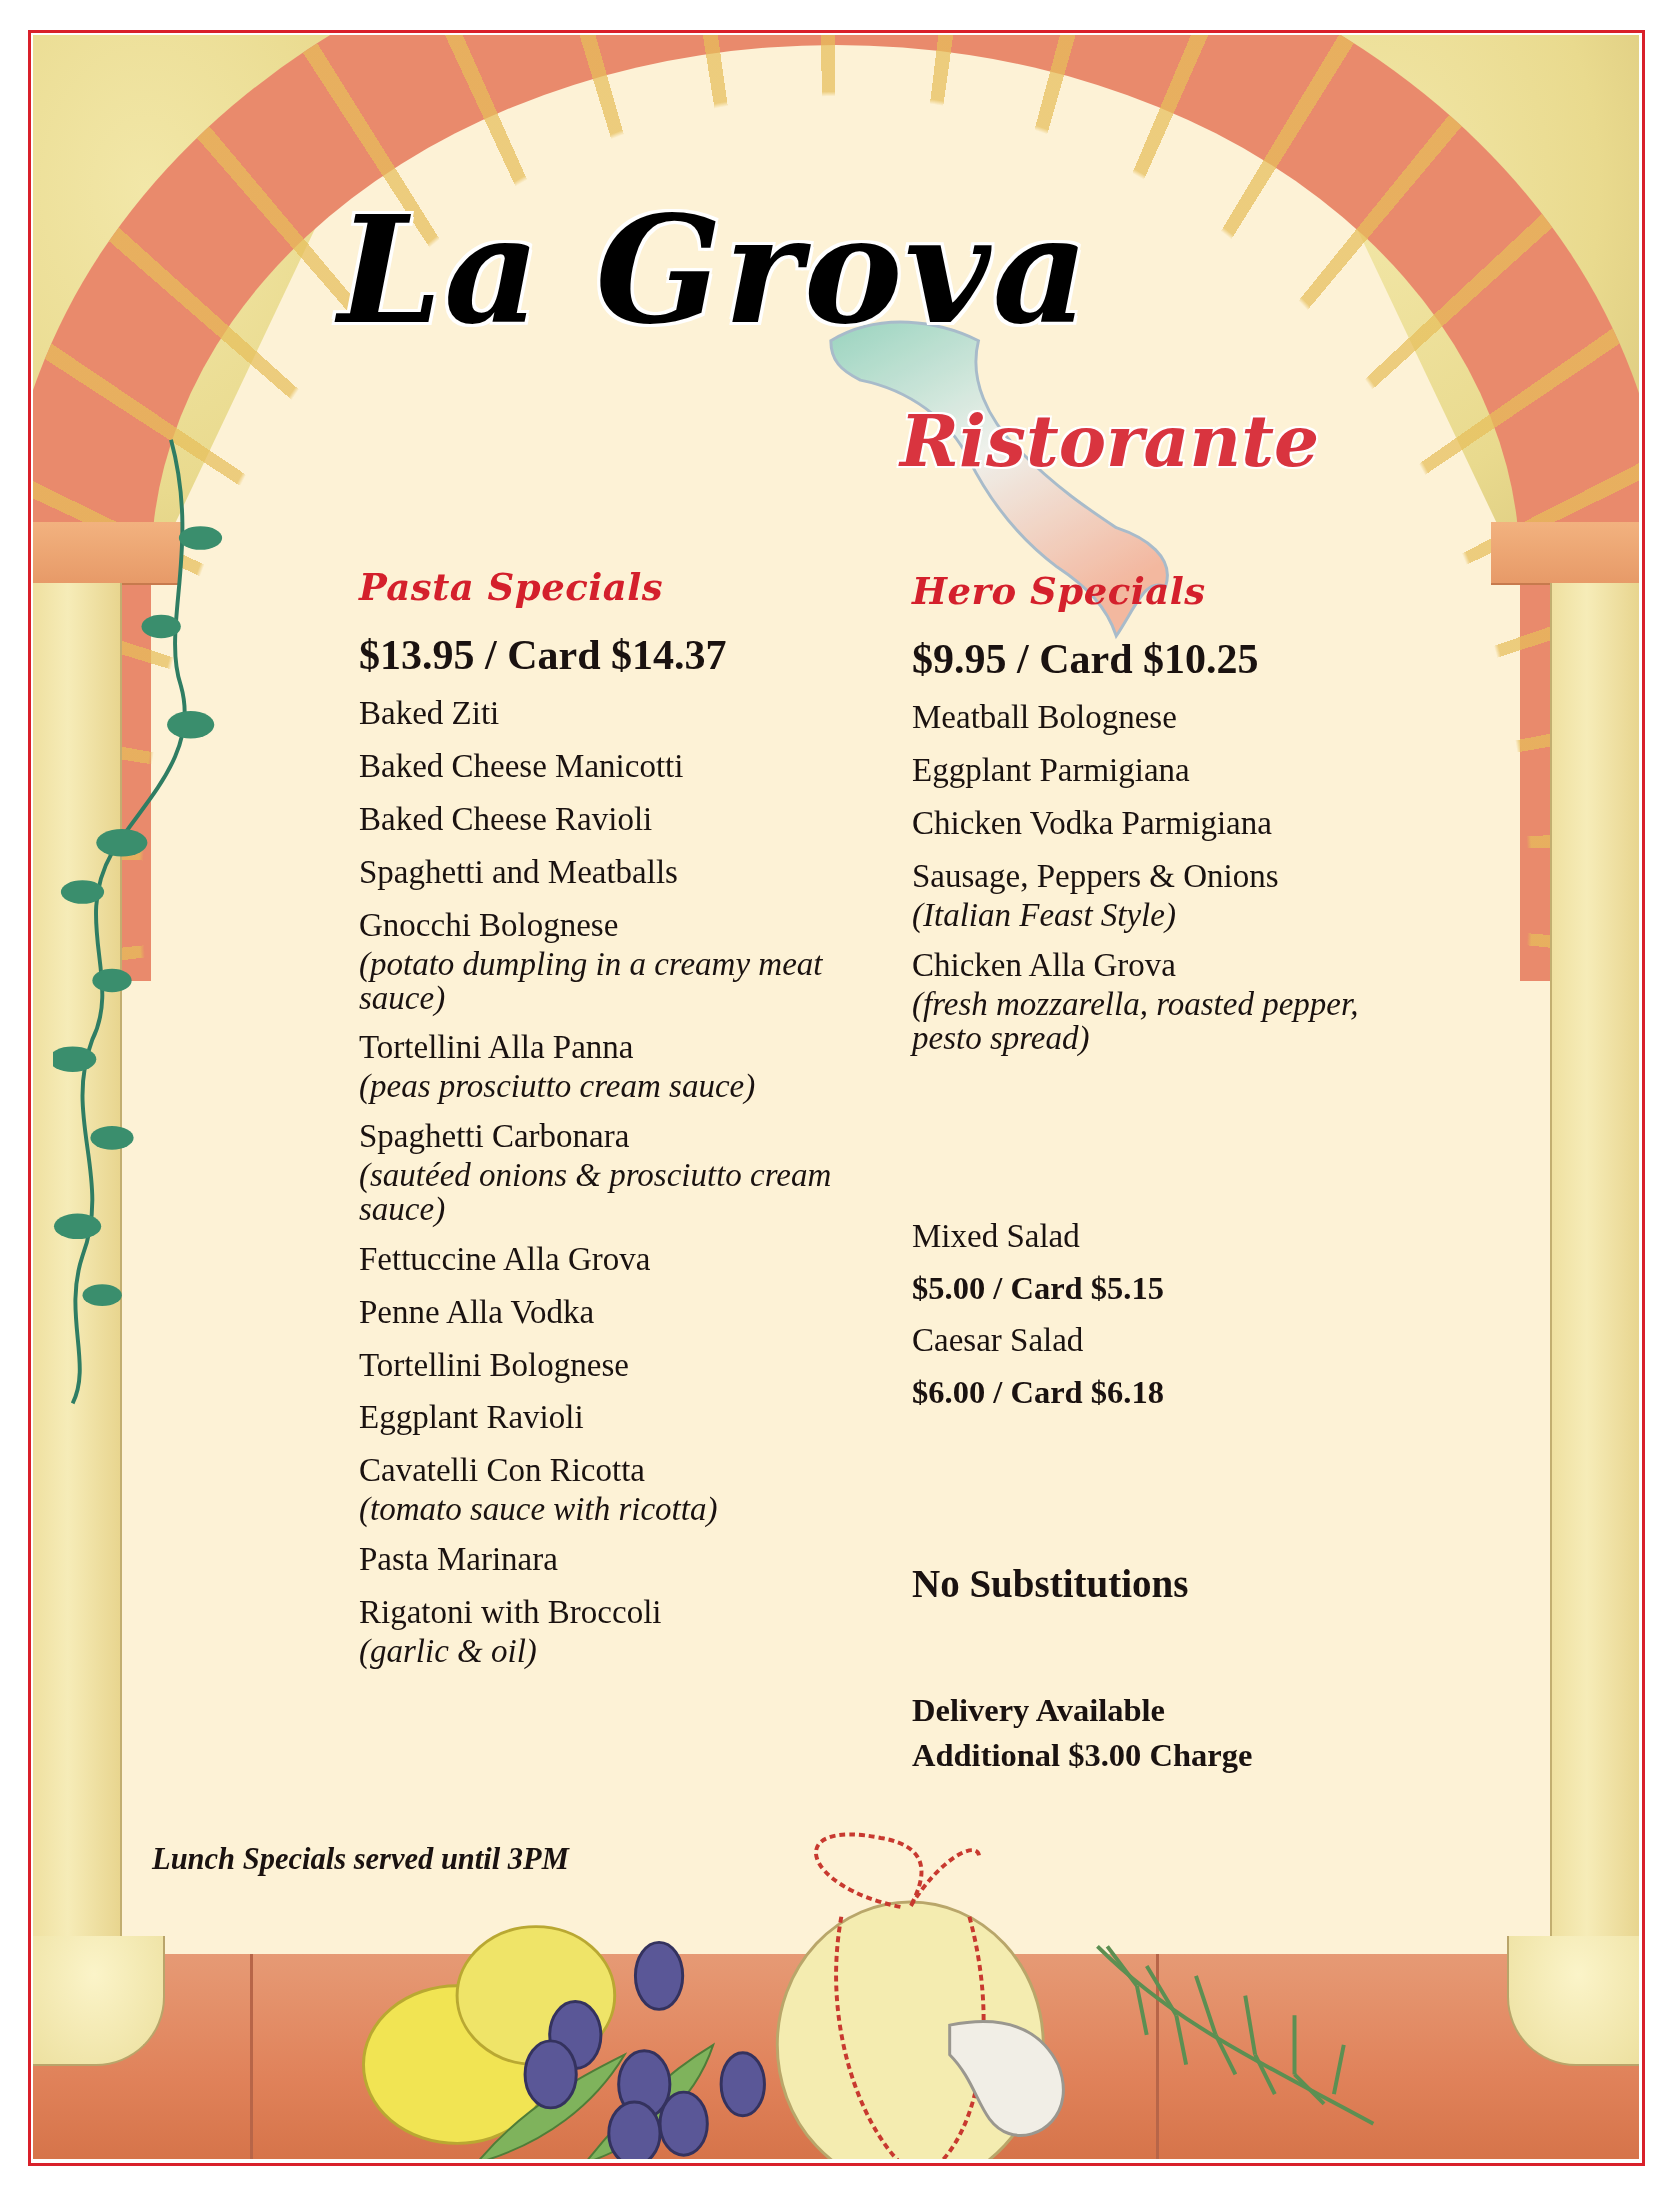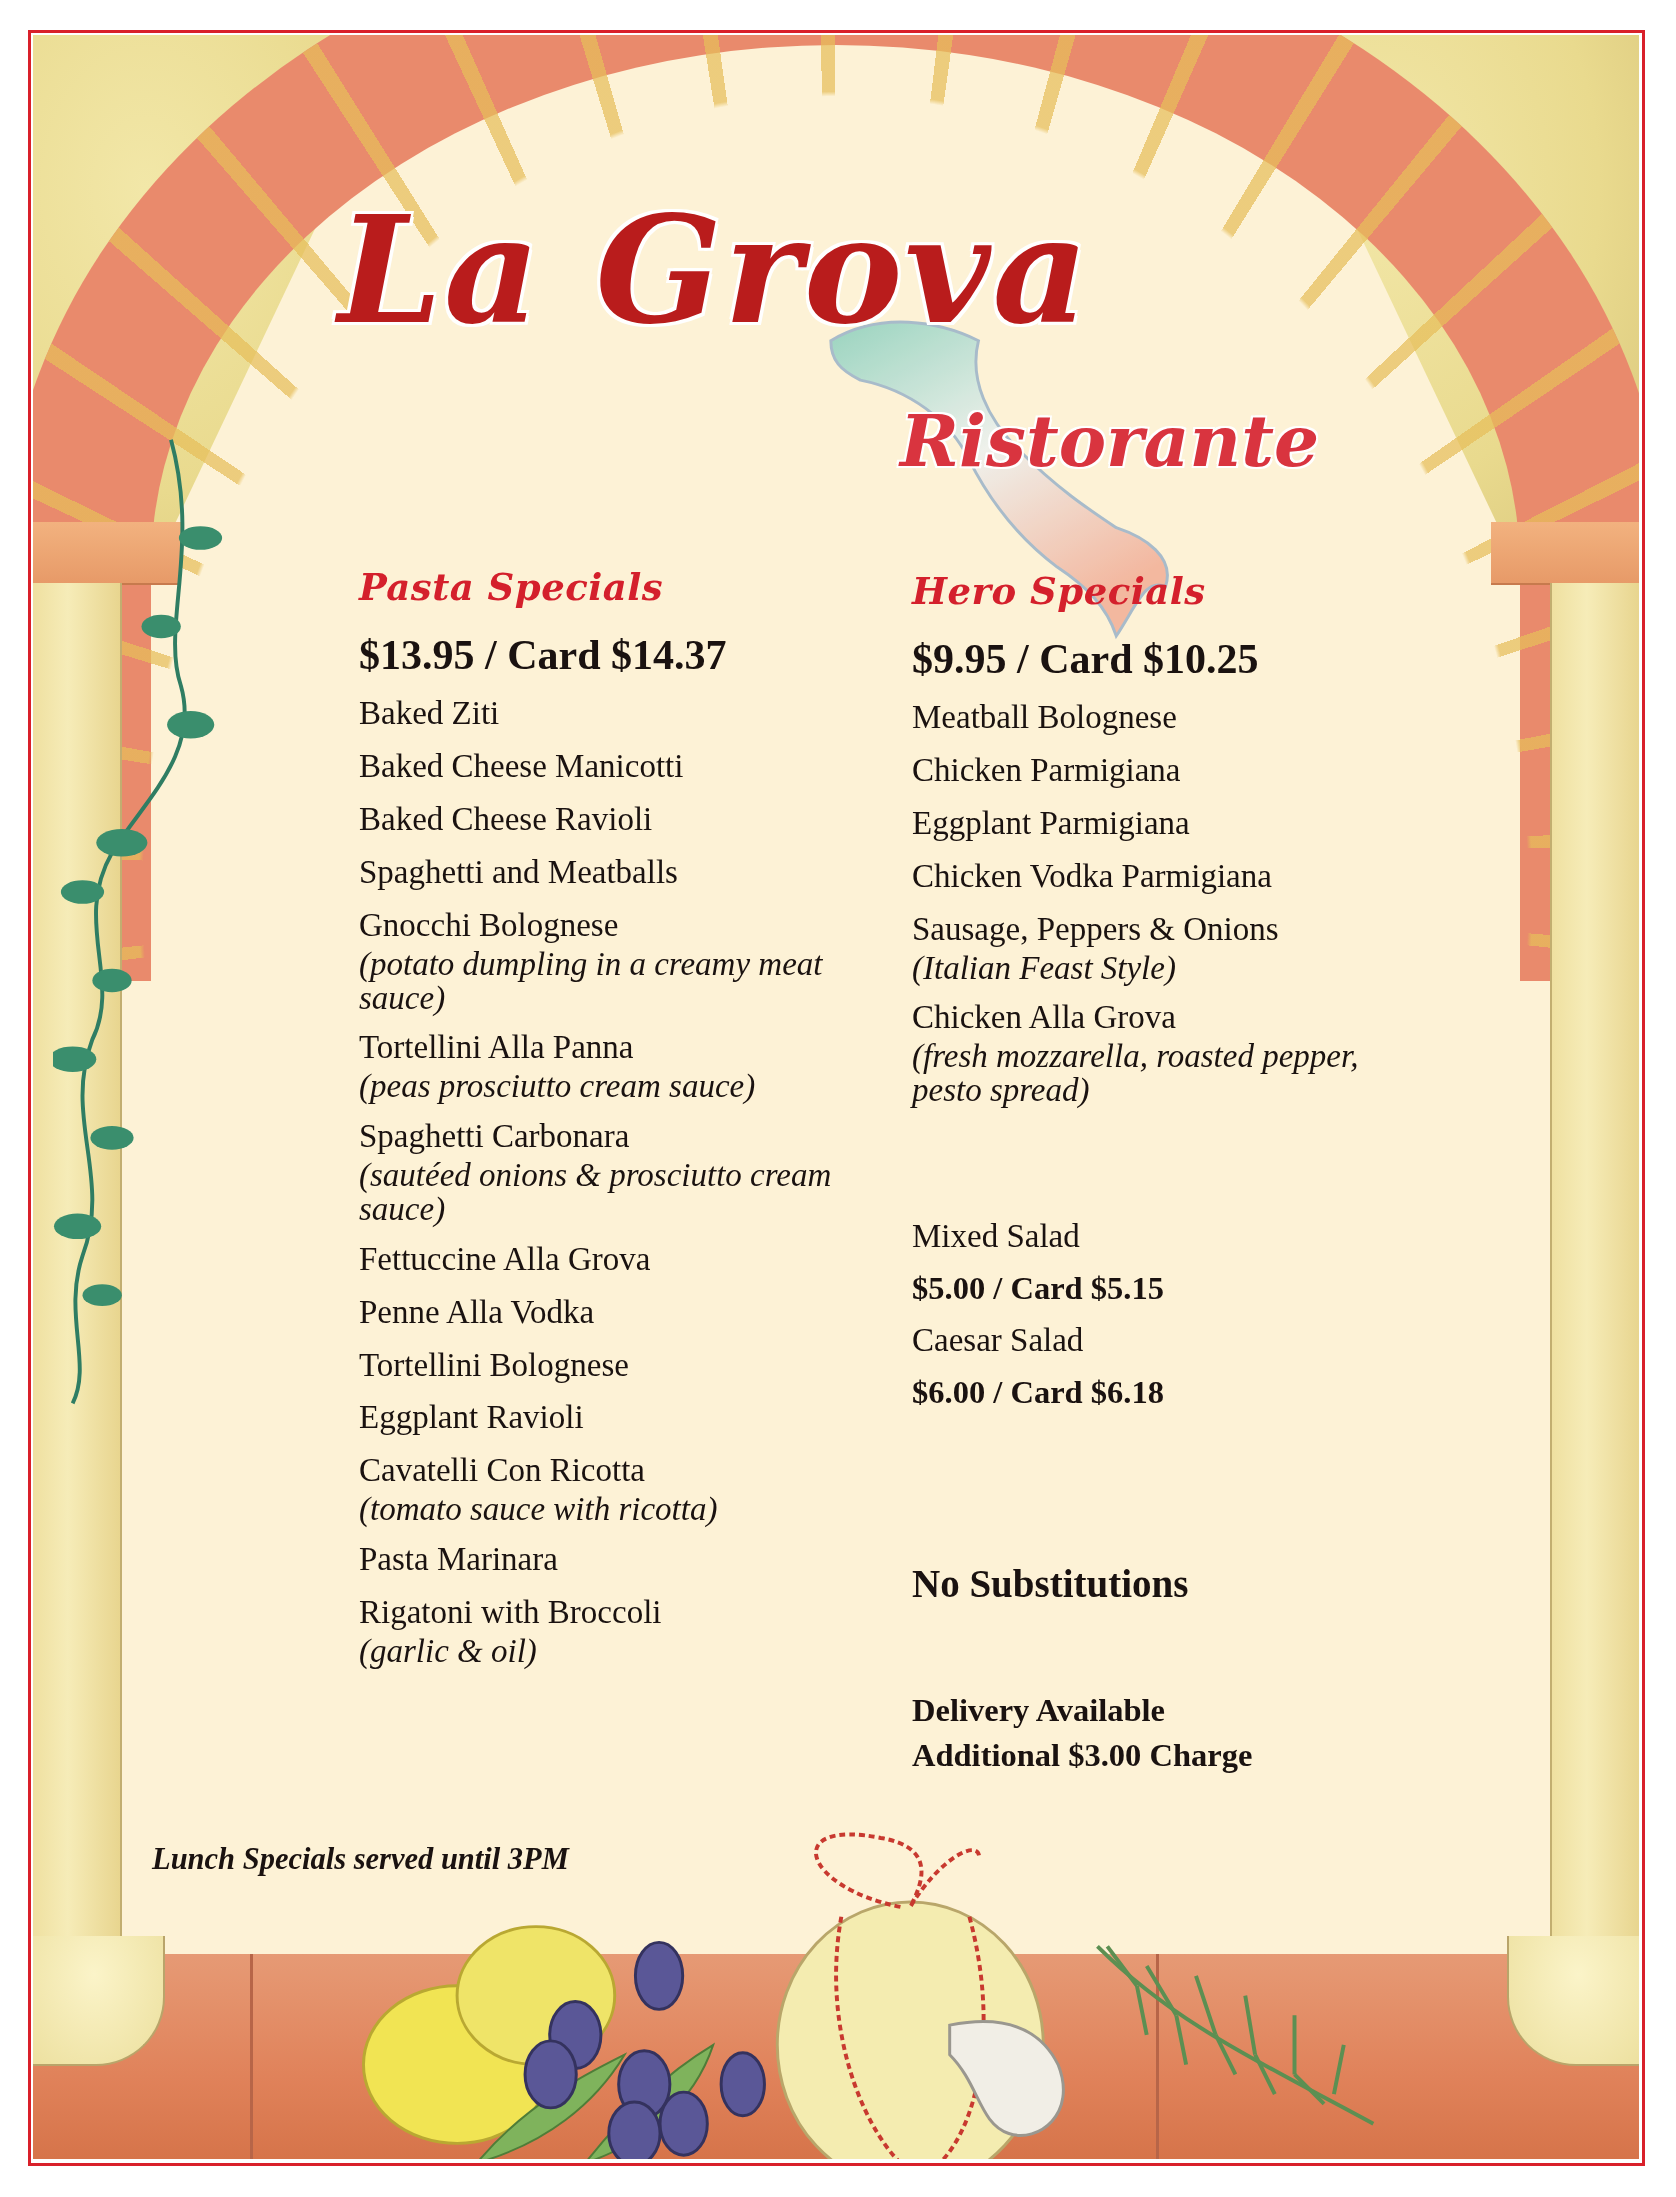--- a/index.html
+++ b/index.html
@@ -63,21 +63,21 @@
     }
     .base-l { left:-9.9px; border-radius:0 0 69px 0; }
     .base-r { right:-9.9px; border-radius:0 0 0 69px; }
 
     
     .italy { position:absolute; left:788px; top:276px; width:374px; height:335px; opacity:.9; }
 
     
     .logo-main {
       position:absolute; left:305px; top:148px; font-family:"DejaVu Serif",serif; font-style:italic; font-weight:bold;
-      font-size:148px; color:#b91c1c; letter-spacing:2px;
+      font-size:148px; color:#000000; letter-spacing:2px;
       text-shadow: -3px -3px 0 #fff, 3px -3px 0 #fff, -3px 3px 0 #fff, 3px 3px 0 #fff;
       white-space:nowrap;
     }
     .logo-sub {
       position:absolute; left:867px; top:364px; font-family:"DejaVu Serif",serif; font-style:italic; font-weight:bold;
       font-size:71px; color:#d9343f;
       text-shadow: -2px -2px 0 #fff, 2px -2px 0 #fff, -2px 2px 0 #fff, 2px 2px 0 #fff;
       white-space:nowrap;
     }
 
@@ -214,21 +214,20 @@
     <div class="item">Rigatoni with Broccoli</div>
     <div class="desc">(garlic &amp; oil)</div>
   </div>
 </div>
 
 <div class="col col-right">
   <div class="section-title">Hero Specials</div>
   <div class="price">$9.95 / Card $10.25</div>
   <div>
     <div class="item">Meatball Bolognese</div>
-    <div class="item">Chicken Parmigiana</div>
     <div class="item">Eggplant Parmigiana</div>
     <div class="item">Chicken Vodka Parmigiana</div>
     <div class="item">Sausage, Peppers &amp; Onions</div>
     <div class="desc">(Italian Feast Style)</div>
     <div class="item">Chicken Alla Grova</div>
     <div class="desc">(fresh mozzarella, roasted pepper, pesto spread)</div>
   </div>
 </div>
 
 <div class="salad">

